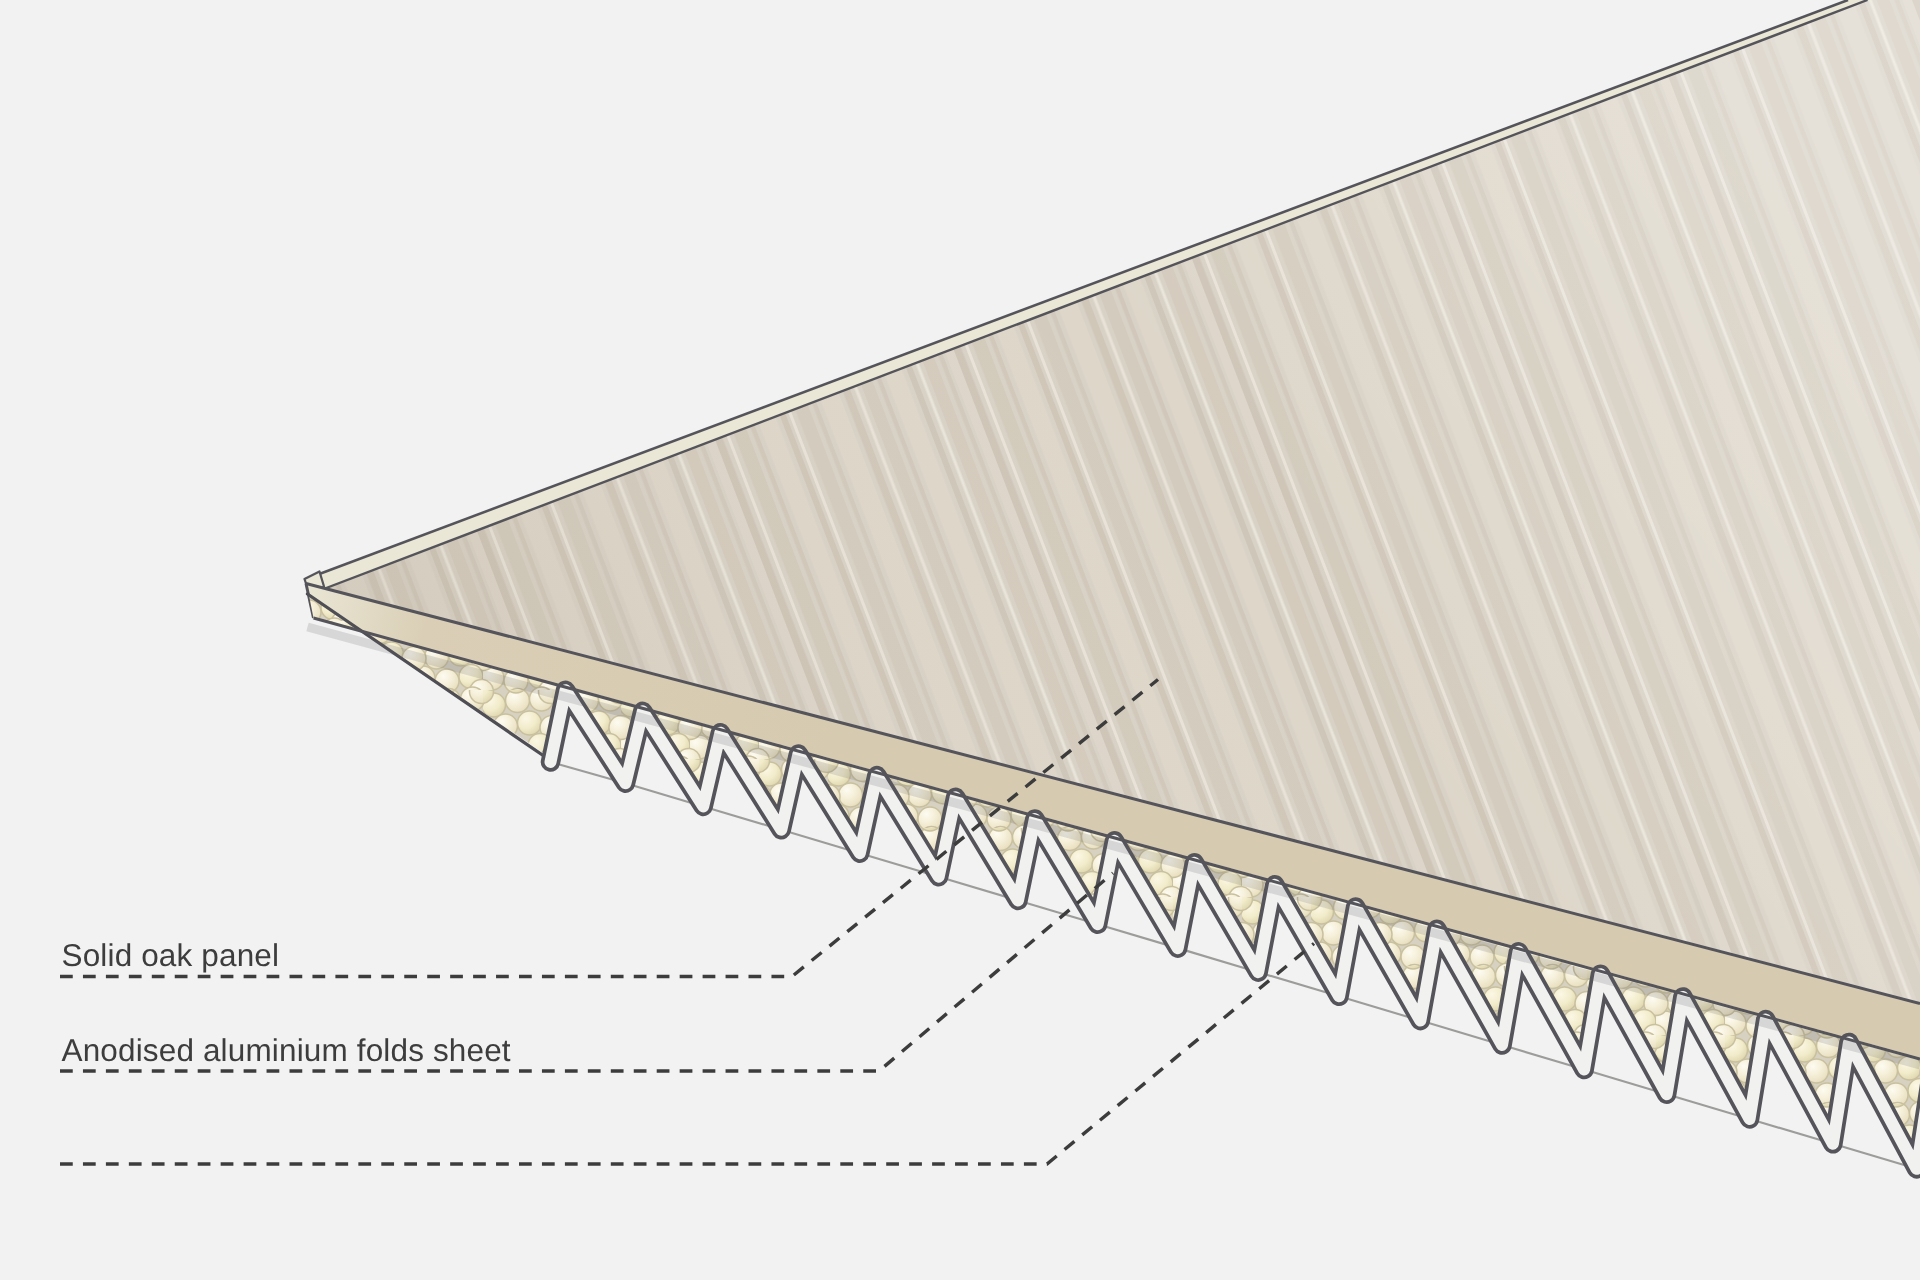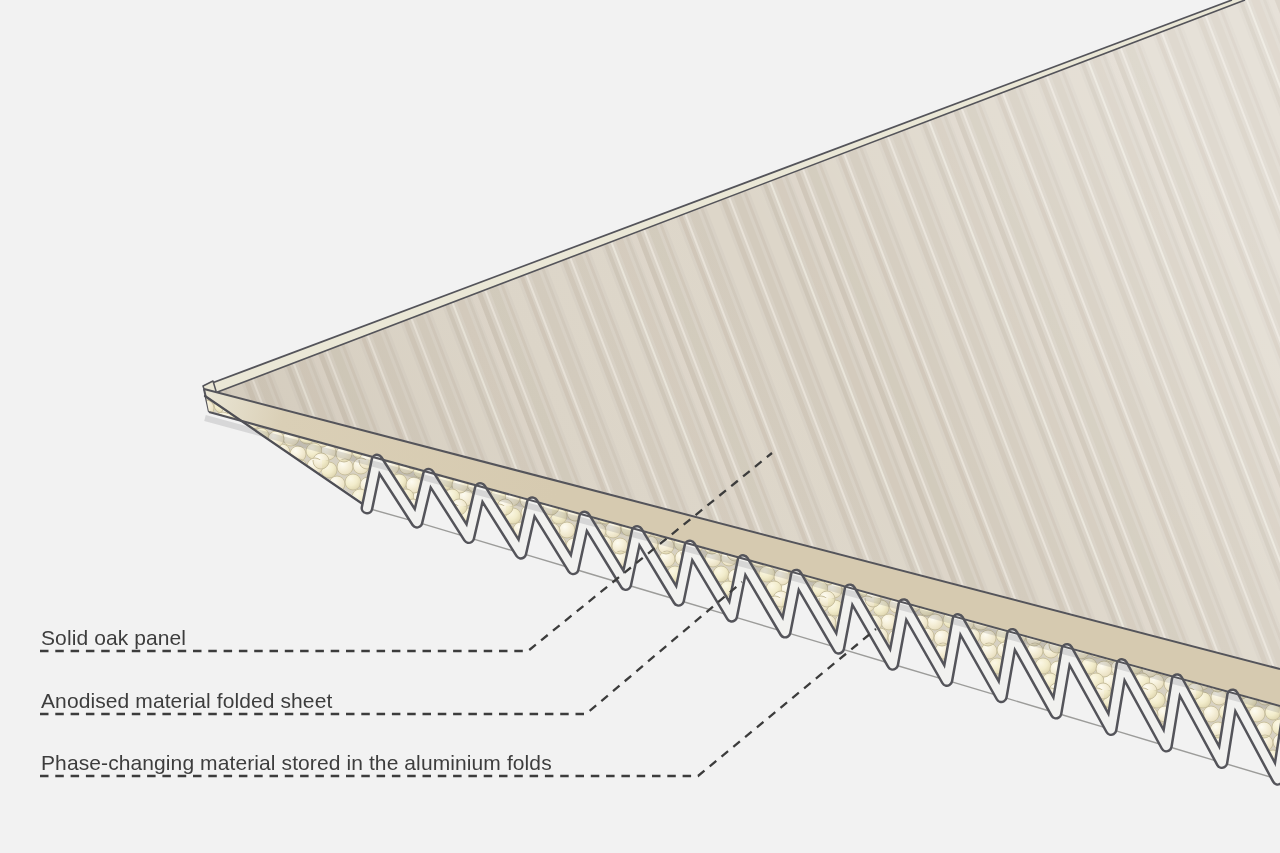--- a/index.html
+++ b/index.html
@@ -165,15 +165,14 @@
         <line x1="209" y1="412" x2="1280" y2="706" stroke="#54545a" stroke-width="2"></line>
       </g>
       <g>
         <polyline points="40,651 528,651 772,453" fill="none" stroke="#3c3c3c" stroke-width="2.3" stroke-dasharray="8.5 6.8"></polyline>
         <polyline points="40,714 586,714 742,582" fill="none" stroke="#3c3c3c" stroke-width="2.3" stroke-dasharray="8.5 6.8"></polyline>
         <polyline points="40,776 698,776 876,629" fill="none" stroke="#3c3c3c" stroke-width="2.3" stroke-dasharray="8.5 6.8"></polyline>
       </g>
     </svg>
 
   <div class="lbl lbl-1" style="color: rgb(61, 61, 61);">Solid oak panel</div>
-  <div class="lbl lbl-2" style="color: rgb(61, 61, 61);">Anodised material folded sheet</div>
-  <div class="lbl lbl-3" style="color: rgb(61, 61, 61);">Phase-changing material stored in the aluminium folds</div>
+  <div class="lbl lbl-2" style="color: rgb(61, 61, 61);">Anodised aluminium folds sheet</div>
 </div>
 
 </body></html>

